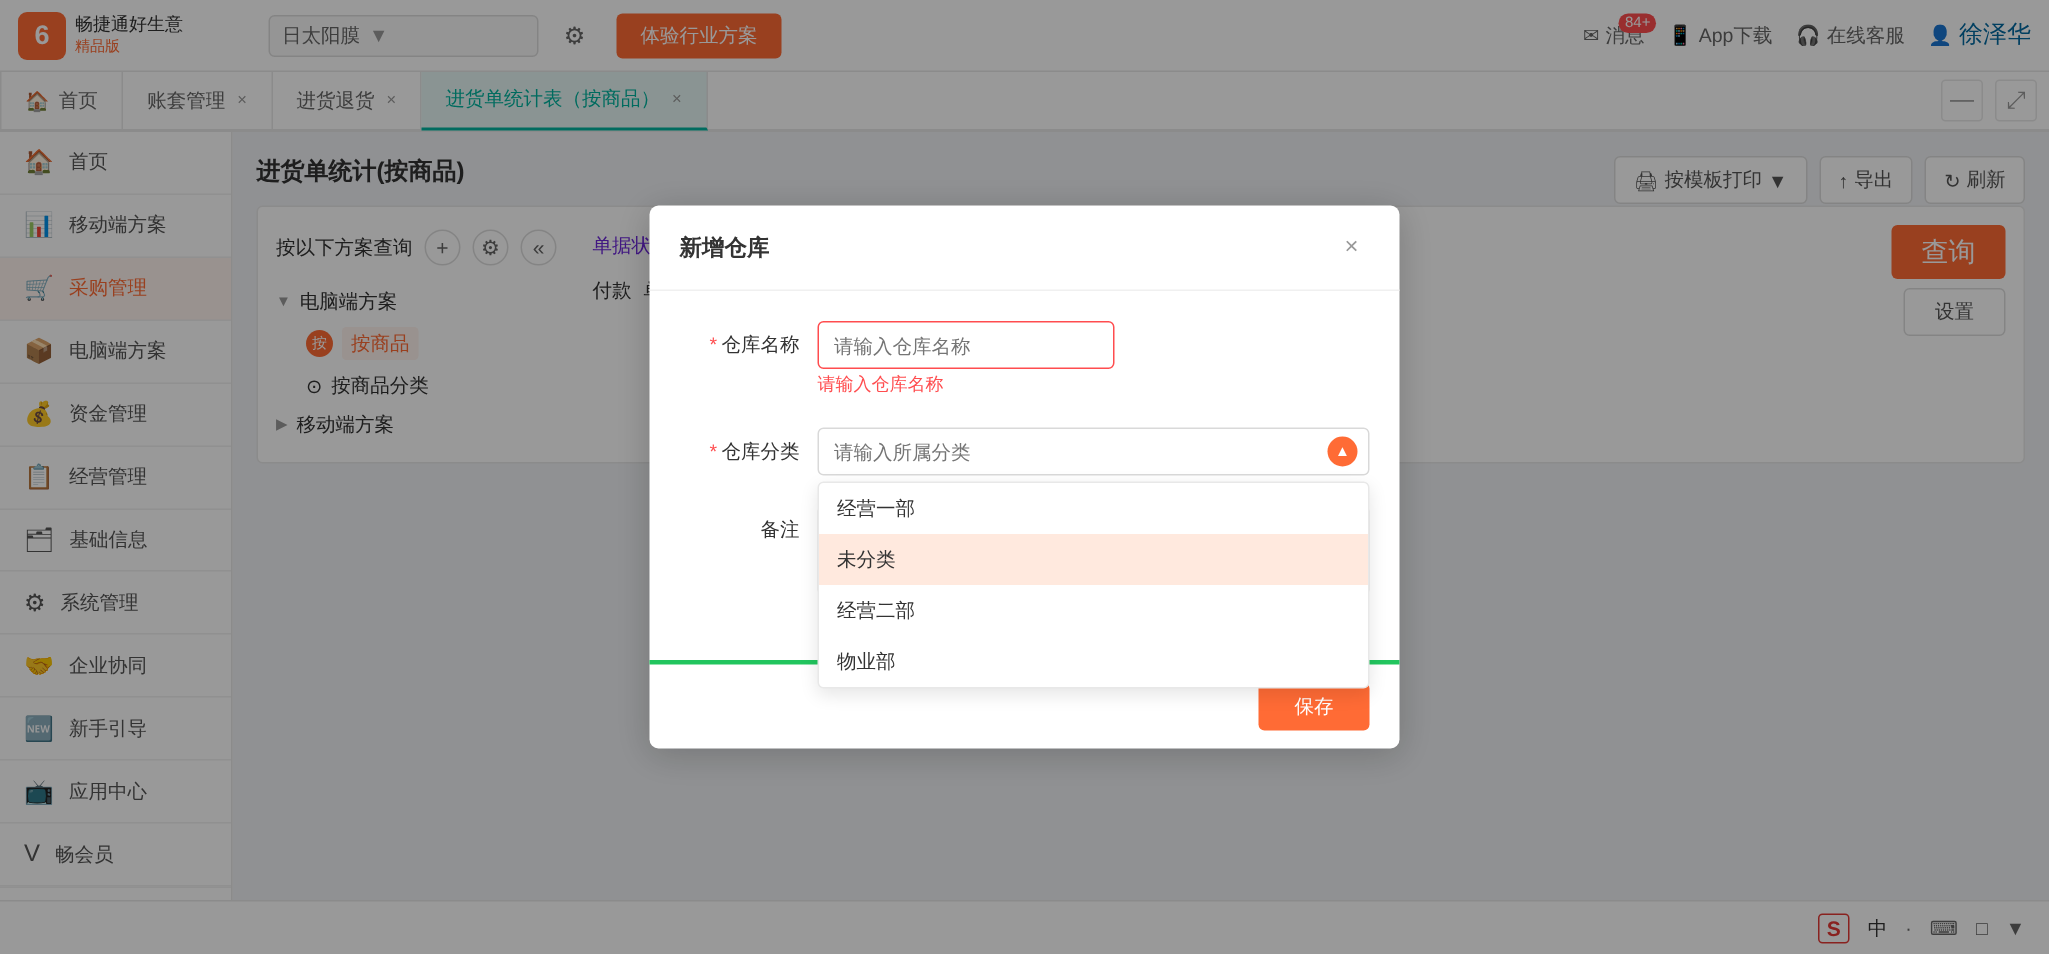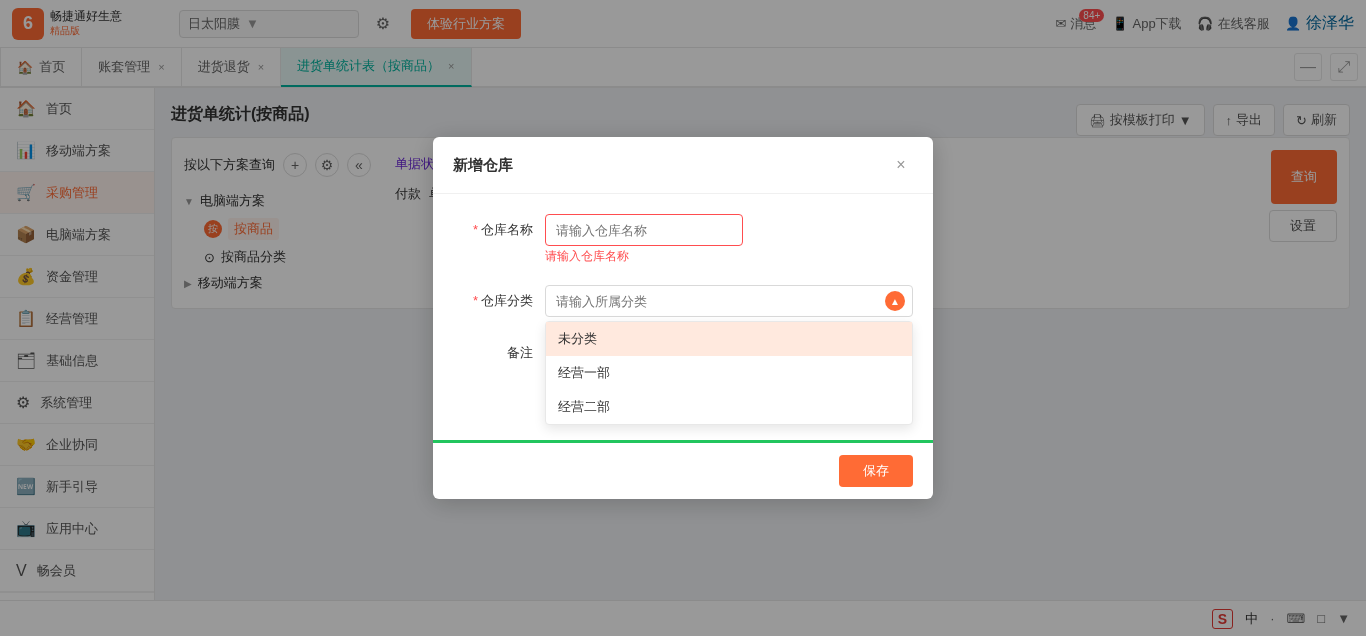--- a/index.html
+++ b/index.html
@@ -284,24 +284,24 @@
       cursor: pointer;
     }
     .action-btn.secondary {
       background: #fff;
       color: #555;
     }
     .query-search-btn {
       background: #ff6b35;
       color: #fff;
       border: none;
-      padding: 18px 20px;
-      border-radius: 4px;
-      cursor: pointer;
-      font-size: 13px;
+      padding: 6px 20px;
+      border-radius: 4px;
+      cursor: pointer;
+      font-size: 18px;
     }
     .query-set-btn {
       background: #fff;
       color: #555;
       border: 1px solid #ddd;
       padding: 6px 20px;
       border-radius: 4px;
       cursor: pointer;
       font-size: 13px;
     }
@@ -738,23 +738,24 @@
         </div>
       </div>
 
       <div class="form-row">
         <label class="form-label required">仓库分类</label>
         <div class="dropdown-wrapper">
           <input class="dropdown-input" type="text" placeholder="请输入所属分类" style="">
           <div class="dropdown-arrow-btn">▲</div>
           
           <div class="dropdown-list">
+            <div class="dropdown-item">经营一部</div>
             <div class="dropdown-item highlighted">未分类</div>
-            <div class="dropdown-item">经营一部</div>
             <div class="dropdown-item">经营二部</div>
+            <div class="dropdown-item">物业部</div>
           </div>
         </div>
       </div>
 
       <div class="form-row">
         <label class="form-label">备注</label>
         <div class="form-field-wrapper">
           <textarea class="textarea-input" style=""></textarea>
         </div>
       </div>

